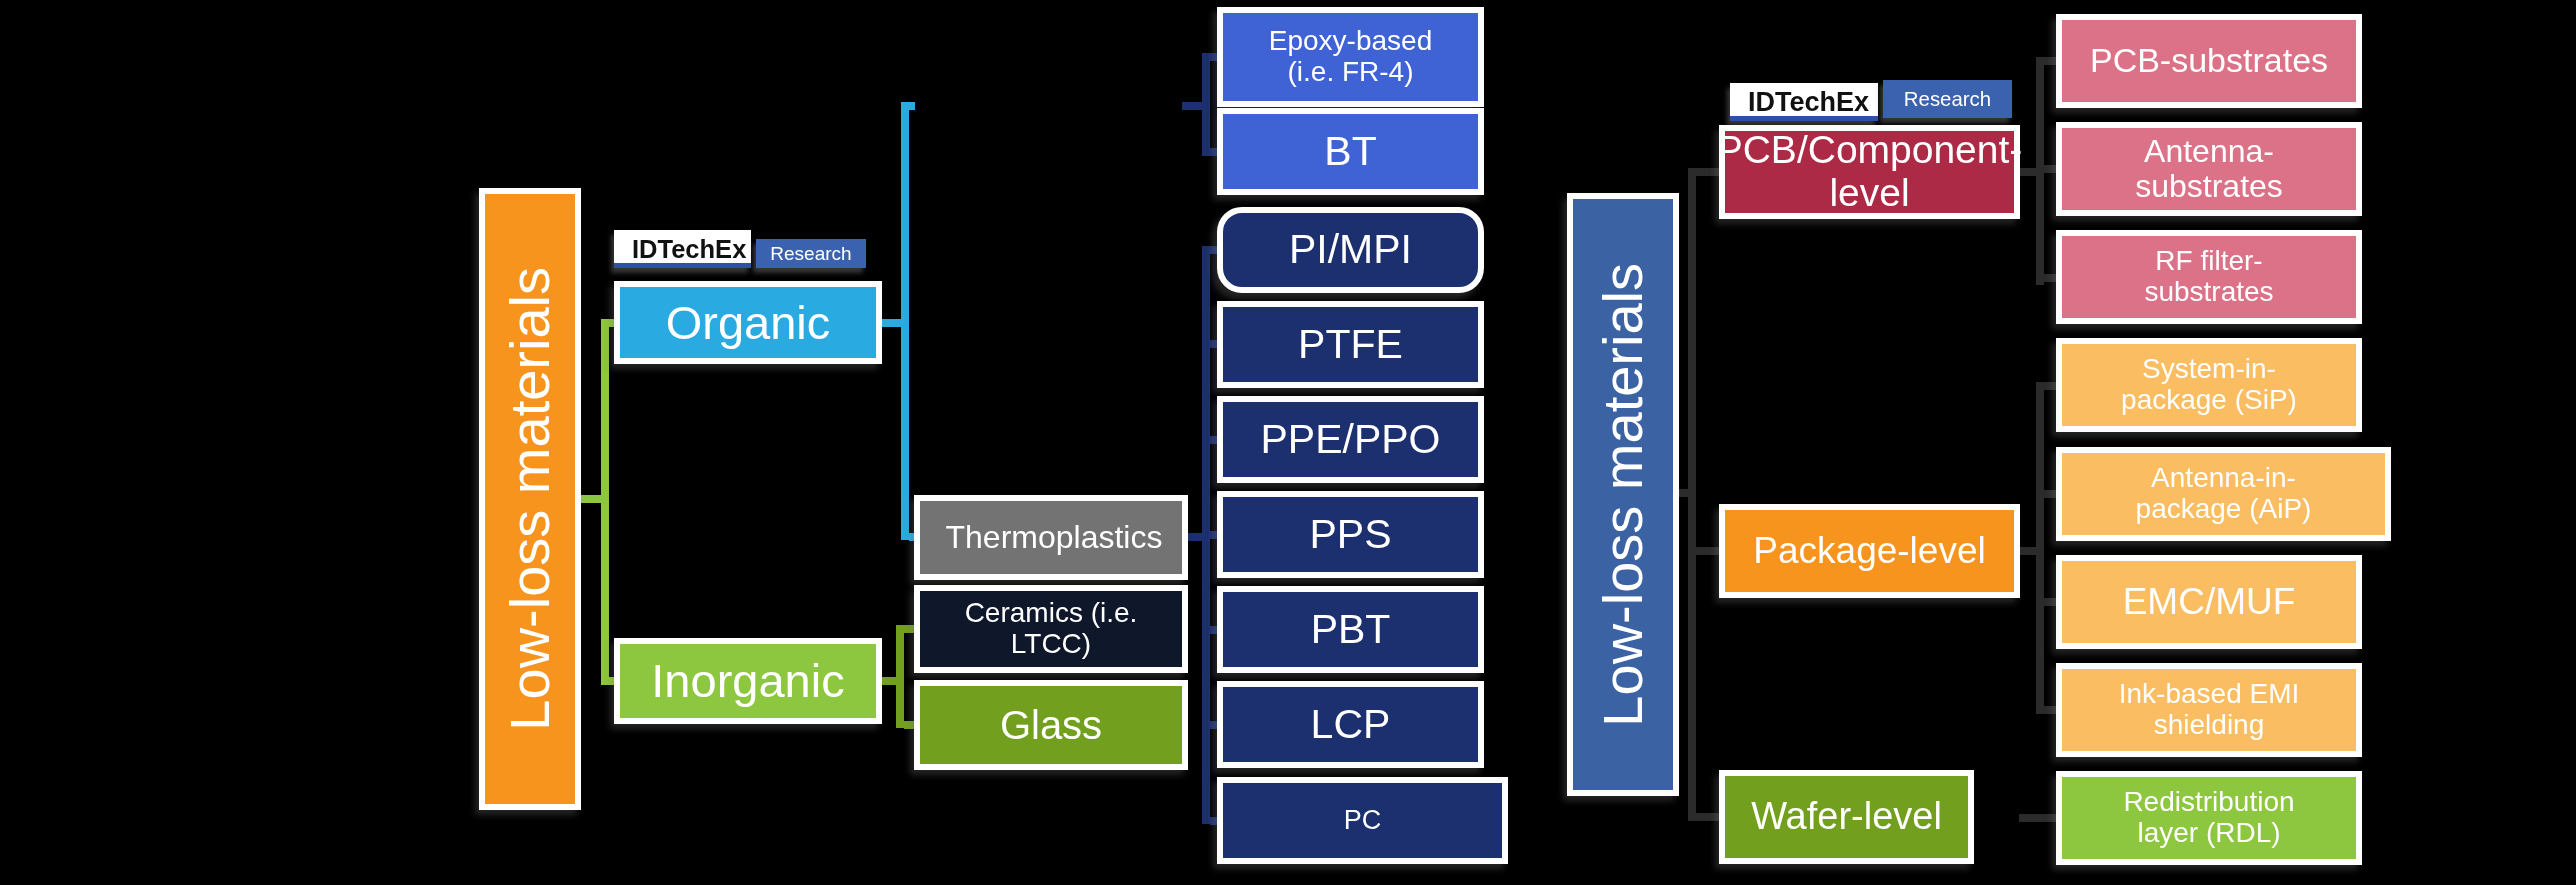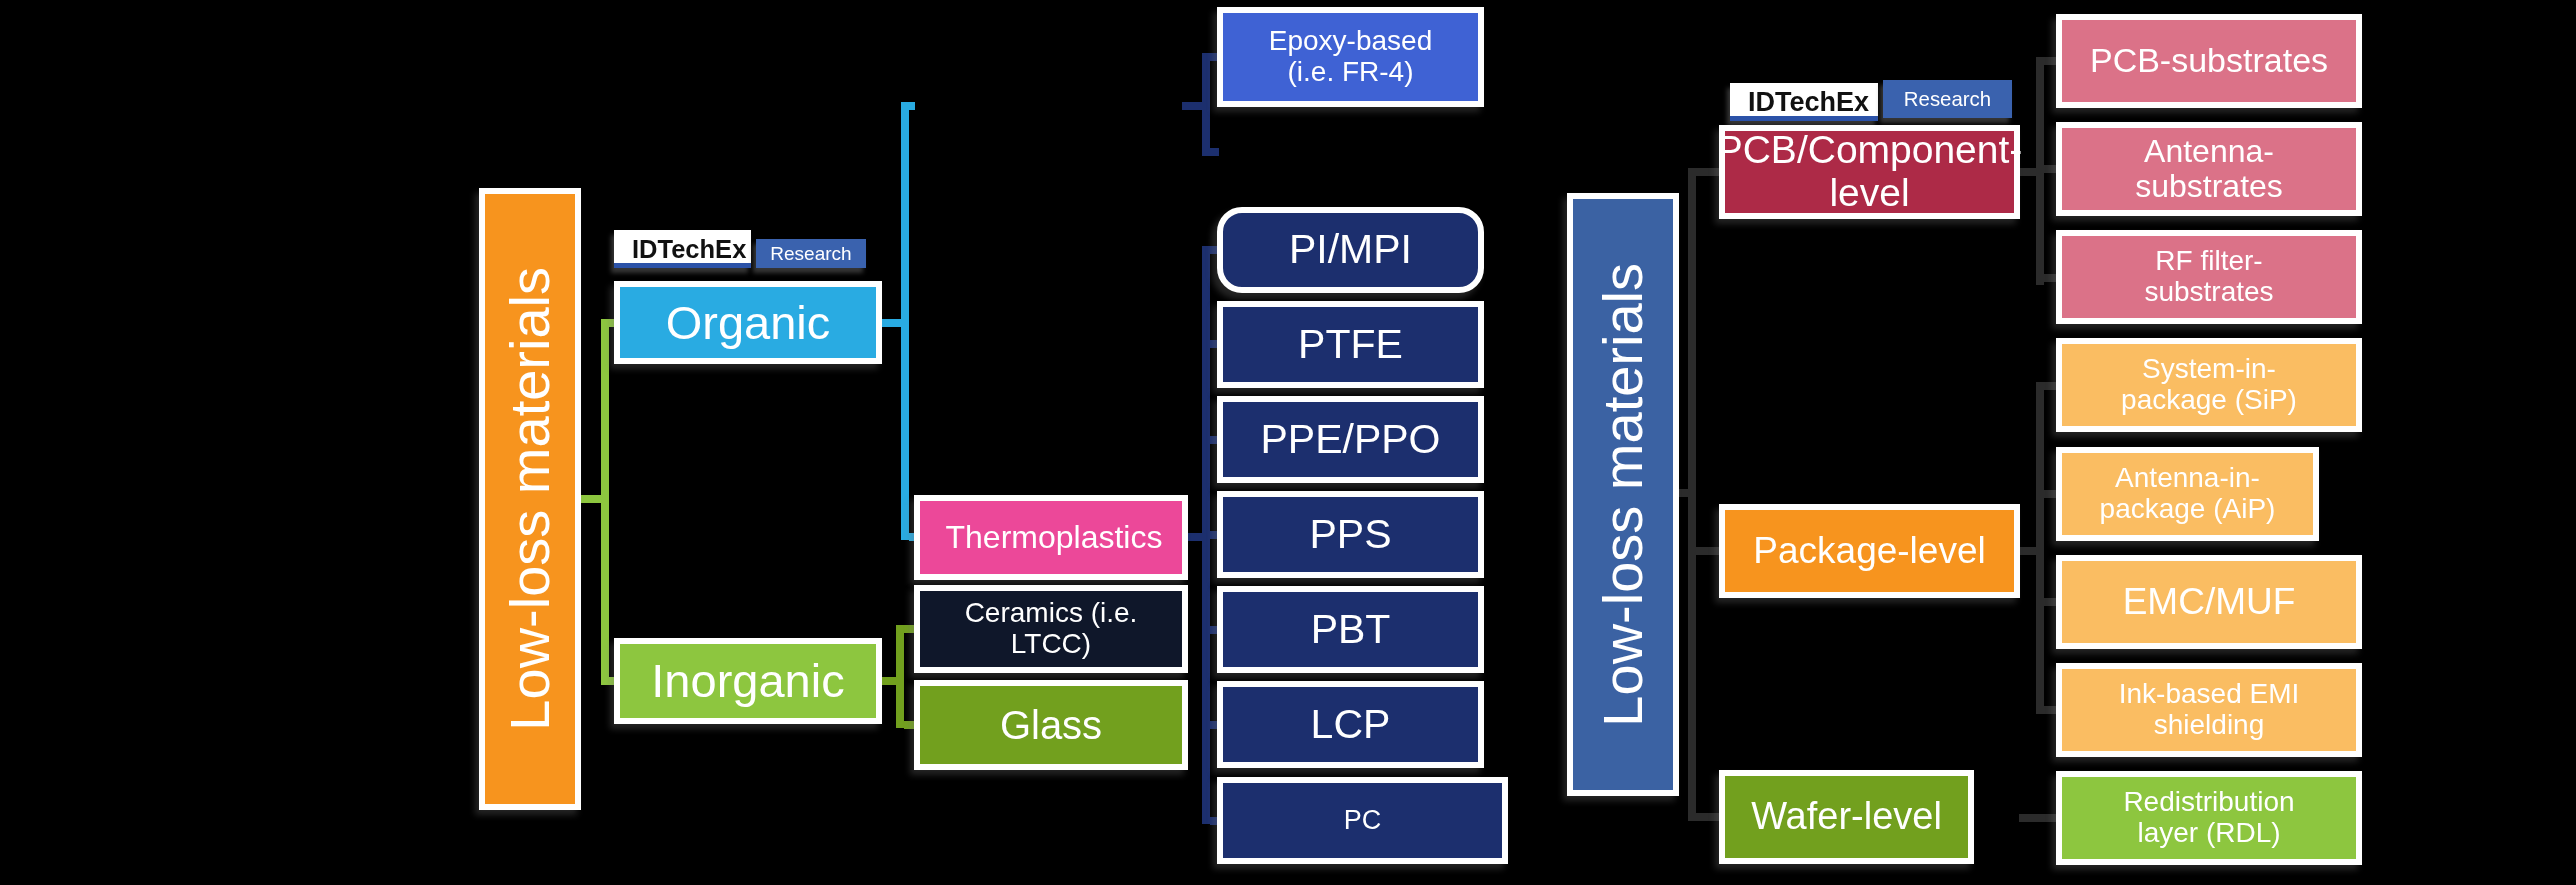--- a/index.html
+++ b/index.html
@@ -68,27 +68,28 @@
 
   <div class="logo-white" style="left:614px;top:230px;width:137px;height:38px;font-size:25.5px">
     <span class="logo-brand">IDTechEx</span>
     <div class="logo-underline" style="background-color: rgb(43, 82, 168);"></div>
   </div>
   <div class="logo-research" style="left: 756px; top: 239px; width: 110px; height: 29px; font-size: 19px; background-color: rgb(58, 98, 174);">Research</div>
 
   <div class="box" style="left: 614px; top: 281px; width: 268px; height: 83px; font-size: 47px; background-color: rgb(41, 171, 226);">Organic</div>
   <div class="box" style="left: 614px; top: 638px; width: 268px; height: 86px; font-size: 47px; background-color: rgb(141, 198, 63);">Inorganic</div>
 
-  <div class="box" style="left: 914px; top: 495px; width: 274px; height: 85px; font-size: 32px; background-color: #ec4899; padding-left: 6px;">Thermoplastics</div>
+  <div class="box" style="left: 914px; top: 495px; width: 274px; height: 85px; font-size: 32px; background-color: #737373; padding-left: 6px;">Thermoplastics</div>
   <div class="box" style="left: 914px; top: 585px; width: 274px; height: 88px; font-size: 28px; background-color: #0f172a;">Ceramics (i.e.
 LTCC)</div>
   <div class="box" style="left: 914px; top: 680px; width: 274px; height: 90px; font-size: 40px; background-color: rgb(114, 160, 30); text-align: center;">Glass</div>
 
   <div class="box" style="left: 1217px; top: 7px; width: 267px; height: 100px; font-size: 28px; background-color: rgb(63, 98, 212);">Epoxy-based
 (i.e. FR-4)</div>
+  <div class="box" style="left: 1217px; top: 108px; width: 267px; height: 87px; font-size: 41px; background-color: rgb(63, 98, 212);">BT</div>
   <div class="box" style="left: 1217px; top: 207px; width: 267px; height: 86px; font-size: 41px; background-color: rgb(28, 47, 110); border-radius: 25px;">PI/MPI</div>
   <div class="box" style="left: 1217px; top: 301px; width: 267px; height: 87px; font-size: 41px; background-color: rgb(28, 47, 110);">PTFE</div>
   <div class="box" style="left: 1217px; top: 396px; width: 267px; height: 87px; font-size: 41px; background-color: rgb(28, 47, 110);">PPE/PPO</div>
   <div class="box" style="left: 1217px; top: 491px; width: 267px; height: 87px; font-size: 41px; background-color: rgb(28, 47, 110);">PPS</div>
   <div class="box" style="left: 1217px; top: 586px; width: 267px; height: 87px; font-size: 41px; background-color: rgb(28, 47, 110);">PBT</div>
   <div class="box" style="left: 1217px; top: 681px; width: 267px; height: 87px; font-size: 41px; background-color: rgb(28, 47, 110);">LCP</div>
   <div class="box" style="left: 1217px; top: 777px; width: 291px; height: 87px; font-size: 27px; background-color: rgb(28, 47, 110);">PC</div>
 
   <div class="line" style="left: 1671px; top: 489px; width: 24px; height: 7.7px; background-color: rgb(43, 43, 43);"></div>
   <div class="line" style="left: 1688px; top: 168px; width: 7.7px; height: 653px; background-color: rgb(43, 43, 43);"></div>
@@ -126,21 +127,21 @@
   <div class="box" style="left: 1719px; top: 504px; width: 301px; height: 94px; font-size: 37px; background-color: rgb(247, 148, 30);">Package-level</div>
   <div class="box" style="left: 1719px; top: 770px; width: 255px; height: 94px; font-size: 38px; background-color: rgb(114, 160, 30);">Wafer-level</div>
 
   <div class="box" style="left: 2056px; top: 14px; width: 306px; height: 94px; font-size: 34px; background-color: rgb(219, 114, 136);">PCB-substrates</div>
   <div class="box" style="left: 2056px; top: 122px; width: 306px; height: 94px; font-size: 32px; background-color: rgb(219, 114, 136);">Antenna-
 substrates</div>
   <div class="box" style="left: 2056px; top: 230px; width: 306px; height: 94px; font-size: 28px; background-color: rgb(219, 114, 136);">RF filter-
 substrates</div>
   <div class="box" style="left: 2056px; top: 338px; width: 306px; height: 94px; font-size: 28px; background-color: rgb(250, 189, 98);">System-in-
 package (SiP)</div>
-  <div class="box" style="left: 2056px; top: 447px; width: 263px; height: 94px; font-size: 28px; background-color: rgb(250, 189, 98);">Antenna-in-
+  <div class="box" style="left: 2056px; top: 447px; width: 335px; height: 94px; font-size: 28px; background-color: rgb(250, 189, 98);">Antenna-in-
 package (AiP)</div>
   <div class="box" style="left: 2056px; top: 555px; width: 306px; height: 94px; font-size: 37px; background-color: rgb(250, 189, 98);">EMC/MUF</div>
   <div class="box" style="left: 2056px; top: 663px; width: 306px; height: 94px; font-size: 28px; background-color: rgb(250, 189, 98);">Ink-based EMI
 shielding</div>
   <div class="box" style="left: 2056px; top: 771px; width: 306px; height: 94px; font-size: 28px; background-color: rgb(141, 198, 63);">Redistribution
 layer (RDL)</div>
 
 </div>
 
 

